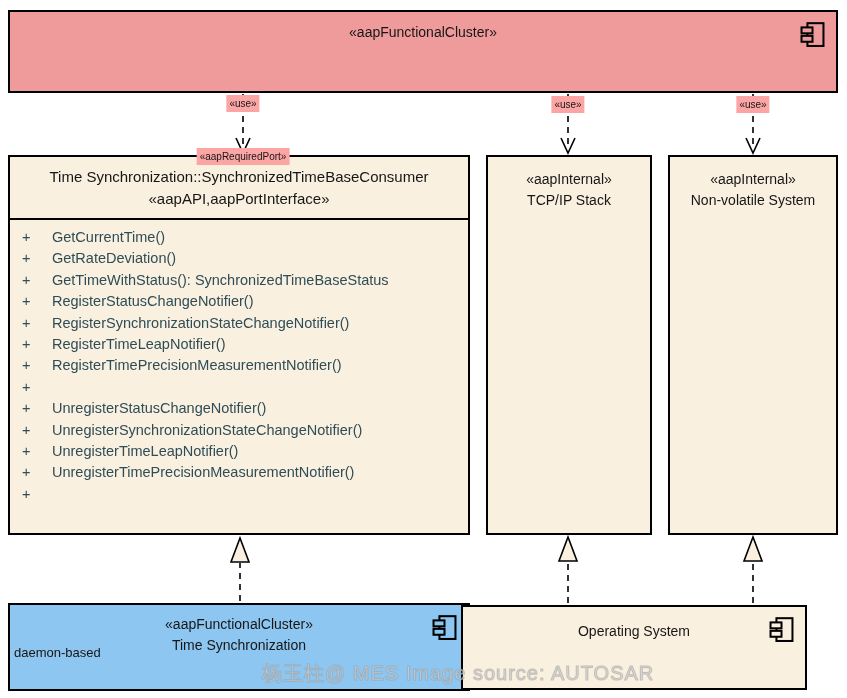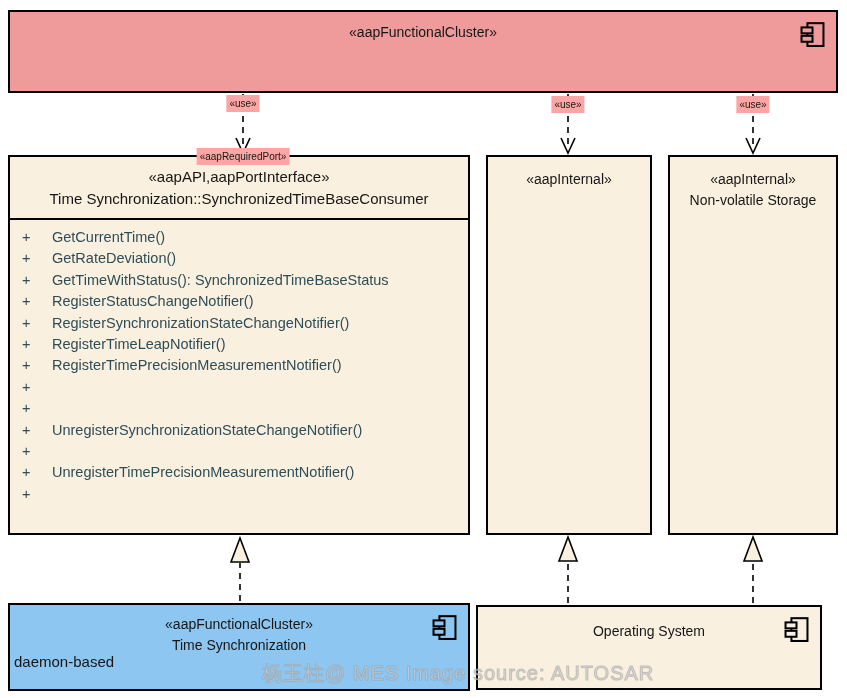--- a/index.html
+++ b/index.html
@@ -26,21 +26,21 @@
   .iface-header{height:63px;box-sizing:border-box;border-bottom:2px solid var(--border-black);
     text-align:center;padding-top:9px;font-size:15px;line-height:22px;color:#161616;}
   .method-list{padding:7px 4px 0 12px;}
   .method-row{display:flex;font-size:14.5px;line-height:21.4px;color:var(--method-text);white-space:nowrap;}
   .method-row .vis{width:30px;flex:0 0 30px;}
 
   
   .edge-label{position:absolute;transform:translateX(-50%);background:#fca5a5;
     padding:0 3px;font-size:10px;line-height:17px;color:#161616;white-space:nowrap;z-index:5;}
 
-  .annotation{position:absolute;left:4px;top:48px;font-size:15px;color:#161616;}
+  .annotation{position:absolute;left:4px;top:40px;font-size:13px;color:#161616;}
 
   svg.connectors{position:absolute;left:0;top:0;z-index:4;pointer-events:none;}
   .dash{stroke:var(--border-black);stroke-width:1.6;stroke-dasharray:6 5;fill:none;}
   .solid{stroke:var(--border-black);stroke-width:1.6;fill:none;}
   .tri{fill:var(--internal-beige);stroke:var(--border-black);stroke-width:1.6;}
 
   .watermark{position:absolute;left:262px;top:660px;font-size:20px;letter-spacing:1px;
     color:rgba(255,255,255,0.45);-webkit-text-stroke:1px rgba(150,150,150,0.45);
     text-shadow:0 0 1px rgba(130,130,130,0.5);white-space:nowrap;z-index:6;}
 </style>
@@ -77,22 +77,22 @@
     </svg>
   </div>
 
   <div class="edge-label" style="left:243px;top:95px;">«use»</div>
   <div class="edge-label" style="left:243px;top:124px;margin-top:24px;">«aapRequiredPort»</div>
   <div class="edge-label" style="left:568px;top:96px;">«use»</div>
   <div class="edge-label" style="left:753px;top:96px;">«use»</div>
 
   <div class="node beige" style="left:8px;top:155px;width:462px;height:380px;">
     <div class="iface-header">
+      <div>Time Synchronization::SynchronizedTimeBaseConsumer</div>
       <div>«aapAPI,aapPortInterface»</div>
-      <div>Time Synchronization::SynchronizedTimeBaseConsumer</div>
     </div>
     <div class="method-list">
 
         <div class="method-row">
           <span class="vis">+</span>
           <span>GetCurrentTime()</span>
         </div>
 
         <div class="method-row">
           <span class="vis">+</span>
@@ -123,69 +123,72 @@
           <span class="vis">+</span>
           <span>RegisterTimePrecisionMeasurementNotifier()</span>
         </div>
 
         <div class="method-row">
           <span class="vis">+</span>
         </div>
 
         <div class="method-row">
           <span class="vis">+</span>
+          <span>UnregisterStatusChangeNotifier()</span>
         </div>
 
         <div class="method-row">
           <span class="vis">+</span>
           <span>UnregisterSynchronizationStateChangeNotifier()</span>
         </div>
 
         <div class="method-row">
           <span class="vis">+</span>
+          <span>UnregisterTimeLeapNotifier()</span>
         </div>
 
         <div class="method-row">
           <span class="vis">+</span>
           <span>UnregisterTimePrecisionMeasurementNotifier()</span>
         </div>
 
         <div class="method-row">
           <span class="vis">+</span>
         </div>
       </div>
   </div>
 
   <div class="node beige" style="left:486px;top:155px;width:166px;height:380px;">
     <div class="node-title" style="padding-top:12px;">
       <div>«aapInternal»</div>
+      <div>TCP/IP Stack</div>
     </div>
   </div>
 
   <div class="node beige" style="left:668px;top:155px;width:170px;height:380px;">
     <div class="node-title" style="padding-top:12px;">
       <div>«aapInternal»</div>
-      <div>Non-volatile Storage</div>
+      <div>Non-volatile System</div>
     </div>
   </div>
 
   <div class="node blue" style="left:8px;top:603px;width:462px;height:88px;">
     <div class="node-title" style="padding-top:9px;">
       <div>«aapFunctionalCluster»</div>
       <div>Time Synchronization</div>
     </div>
     <div class="annotation">daemon-based</div>
     <svg class="comp-icon" viewBox="0 0 32 34">
       <rect class="outline" x="10" y="3" width="19" height="27"></rect>
       <rect class="tab" x="3" y="8" width="13" height="7"></rect>
       <rect class="tab" x="3" y="18" width="13" height="7"></rect>
     </svg>
   </div>
 
-  <div class="node beige" style="left:476px;top:605px;width:346px;height:85px;">
+  <div class="node beige" style="left:461px;top:605px;width:346px;height:85px;">
     <div class="node-title pad-top-md">
       <div>Operating System</div>
     </div>
     <svg class="comp-icon" viewBox="0 0 32 34">
       <rect class="outline" x="10" y="3" width="19" height="27"></rect>
       <rect class="tab" x="3" y="8" width="13" height="7"></rect>
       <rect class="tab" x="3" y="18" width="13" height="7"></rect>
     </svg>
   </div>
 

